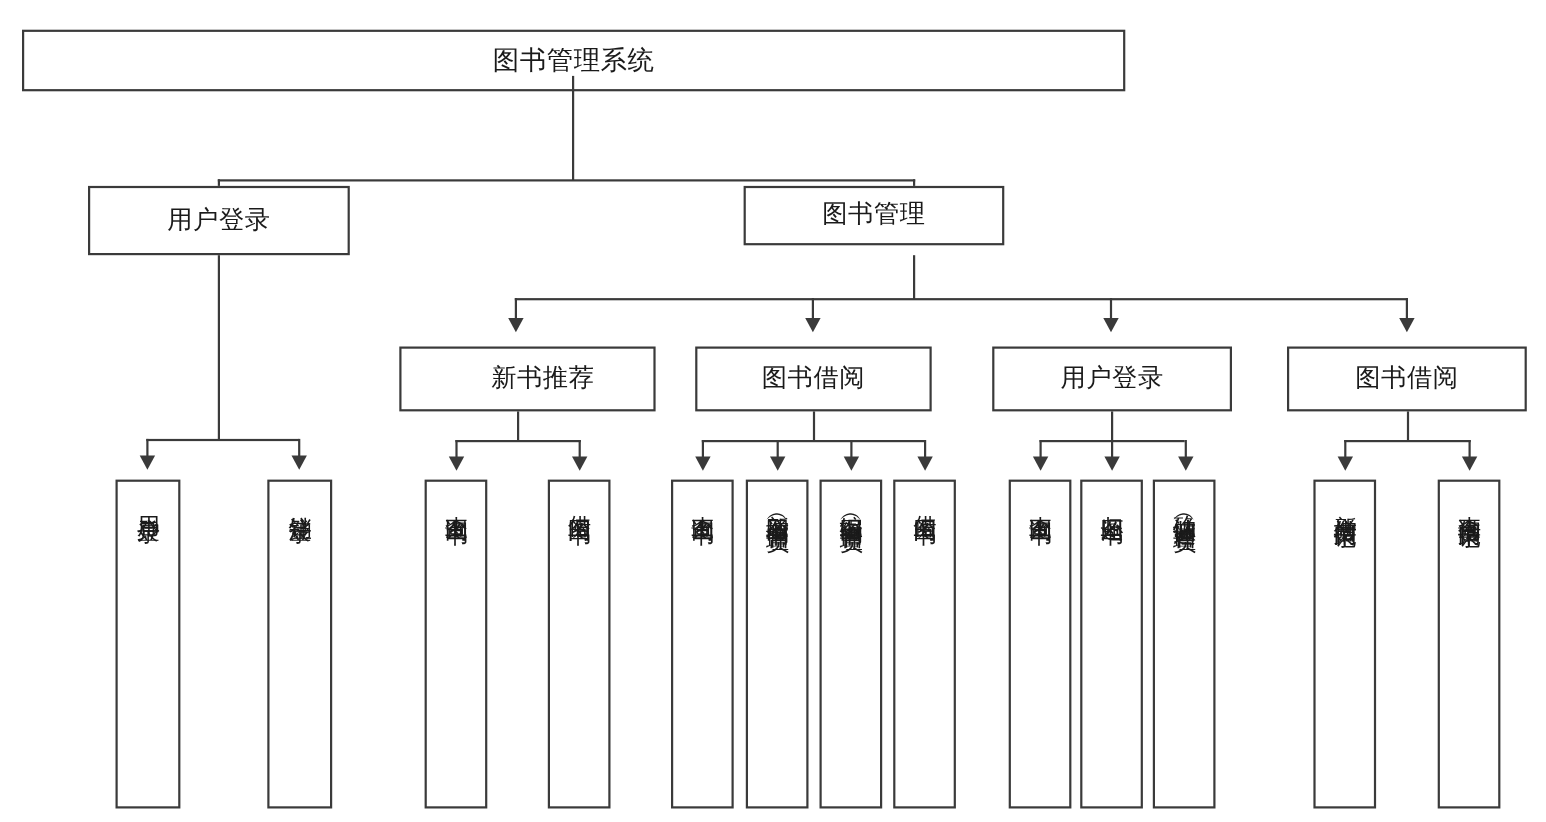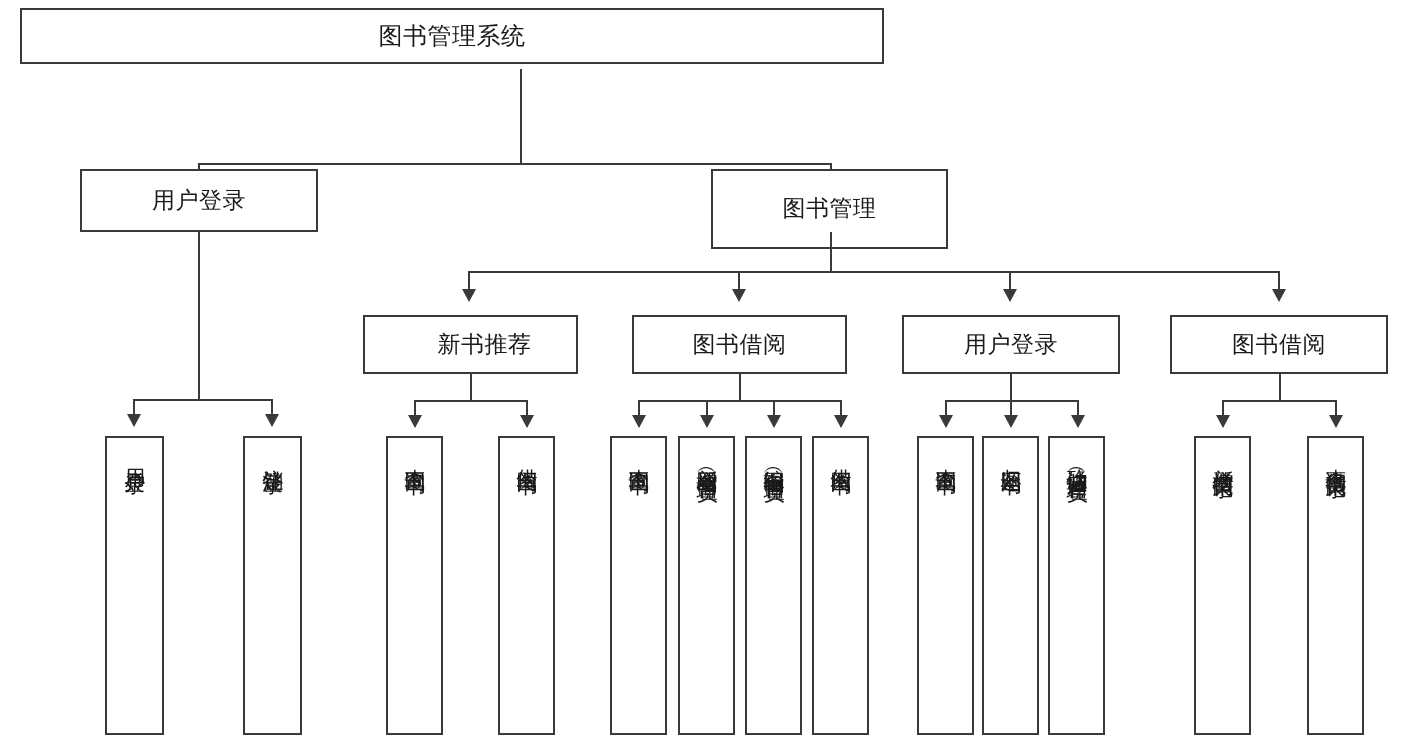--- a/index.html
+++ b/index.html
@@ -76,37 +76,37 @@
     white-space: nowrap;
     letter-spacing: 0.5px;
     pointer-events: none;
   }
 </style>
 </head>
 <body>
 
 <div id="canvas">
 
-  <div class="node root horiz" style="left:20px; top:8px; width:864px; height:56px;">
+  <div class="node root horiz" style="left:20px; top:27px; width:1003px; height:56px;">
     <span>图书管理系统</span>
   </div>
 
   <div class="ln vln" style="left:520px; top:69px; height:95px;"></div>
 
   <div class="ln hln" style="left:198px; top:163px; width:634px;"></div>
 
   <div class="ln vln" style="left:198px; top:163px; height:18px;"></div>
   <div class="arrow" style="left:192px; top:177px;"></div>
   <div class="ln vln" style="left:830px; top:163px; height:18px;"></div>
   <div class="arrow" style="left:824px; top:177px;"></div>
 
   <div class="node horiz" style="left:80px; top:169px; width:238px; height:63px;">
     <span>用户登录</span>
   </div>
-  <div class="node horiz" style="left:711px; top:169px; width:237px; height:80px;">
+  <div class="node horiz" style="left:676px; top:169px; width:237px; height:54px;">
     <span>图书管理</span>
   </div>
 
   <div class="ln vln" style="left:198px; top:232px; height:168px;"></div>
   <div class="ln hln" style="left:133px; top:399px; width:139px;"></div>
   <div class="ln vln" style="left:133px; top:399px; height:19px;"></div>
   <div class="arrow" style="left:127px; top:414px;"></div>
   <div class="ln vln" style="left:271px; top:399px; height:19px;"></div>
   <div class="arrow" style="left:265px; top:414px;"></div>
 
@@ -114,21 +114,21 @@
   <div class="ln hln" style="left:468px; top:271px; width:812px;"></div>
   <div class="ln vln" style="left:468px; top:271px; height:22px;"></div>
   <div class="arrow" style="left:462px; top:289px;"></div>
   <div class="ln vln" style="left:738px; top:271px; height:22px;"></div>
   <div class="arrow" style="left:732px; top:289px;"></div>
   <div class="ln vln" style="left:1009px; top:271px; height:22px;"></div>
   <div class="arrow" style="left:1003px; top:289px;"></div>
   <div class="ln vln" style="left:1278px; top:271px; height:22px;"></div>
   <div class="arrow" style="left:1272px; top:289px;"></div>
 
-  <div class="node horiz" style="left:363px; top:315px; width:215px; height:59px;padding-left:28px;">
+  <div class="node horiz" style="left:363px; top:315px; width:233px; height:59px;padding-left:28px;">
     <span>新书推荐</span>
   </div>
   <div class="node horiz" style="left:632px; top:315px; width:215px; height:59px;">
     <span>图书借阅</span>
   </div>
   <div class="node horiz" style="left:902px; top:315px; width:218px; height:59px;">
     <span>用户登录</span>
   </div>
   <div class="node horiz" style="left:1170px; top:315px; width:218px; height:59px;">
     <span>图书借阅</span>

